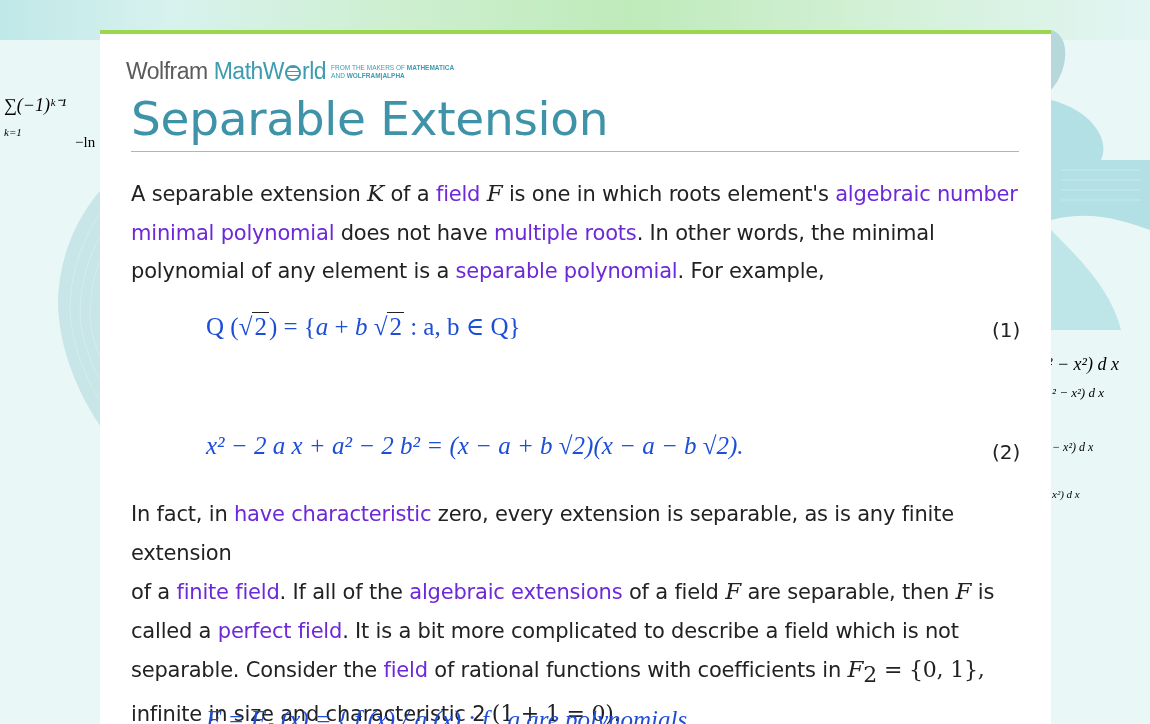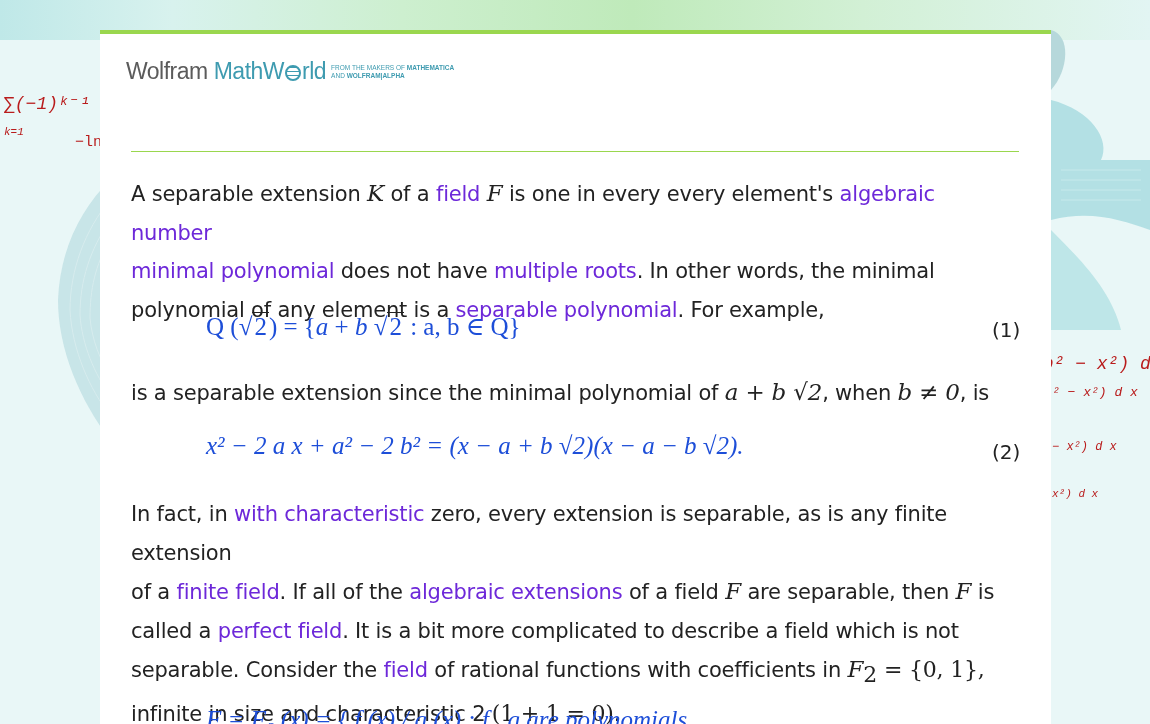--- a/index.html
+++ b/index.html
@@ -7,22 +7,22 @@
     width: 1150px; height: 724px; overflow: hidden; position: relative;
     background: #e9f7f7;
     font-family: "DejaVu Sans", "Liberation Sans", sans-serif;
   }
   .bg-top {
     position: absolute; left: 0; top: 0; width: 1150px; height: 40px;
     background: linear-gradient(90deg, #bfe8e8 0%, #d8f2ee 15%, #cdefcf 35%, #bfeaba 55%, #d2f0d5 75%, #e2f5f3 100%);
   }
   .bg-deco { position: absolute; pointer-events: none; }
   .deco-math {
-    position: absolute; font-family: Liberation Mono, monospace; font-style: italic;
-    color: #b91c1c; white-space: nowrap;
+    position: absolute; font-family: Liberation Serif, serif; font-style: italic;
+    color: #000000; white-space: nowrap;
   }
   .card {
     position: absolute; left: 100px; top: 30px; width: 951px; height: 720px;
     background: #ffffff; border-top: 4px solid #9ad74e;
   }
   .logo {
     position: absolute; left: 26px; top: 24px; display: flex; align-items: center;
   }
   .logo-wolfram { font-size: 23px; color: #5b5b5b; letter-spacing: -0.5px; font-family: "Liberation Sans", sans-serif; }
   .logo-mathworld { font-size: 23px; color: #3e9bb0; letter-spacing: -0.5px; margin-left: 6px; font-family: "Liberation Sans", sans-serif; display: flex; align-items: center; text-align: center; }
@@ -89,44 +89,42 @@
       <span>MathW</span>
         <span class="globe"></span>
         <span>rld</span>
     </span>
     <span class="logo-tag">
       <span>FROM THE MAKERS OF </span><b>MATHEMATICA</b><br>
       <span>AND </span><b>WOLFRAM|ALPHA</b>
     </span>
   </div>
 
+  <h1 class="title">Separable Extension</h1>
   <div class="title-rule"></div>
 
   <p class="para" style="top:140px;">
-    <span>A separable extension </span><span class="m">K</span><span> of a </span><a href="#">field</a> <span class="m">F</span><span> is one in every every element's </span><a href="#">algebraic number</a><br>
+    <span>A separable extension </span><span class="m">K</span><span> of a </span><a href="#">field</a> <span class="m">F</span><span> is one in which roots element's </span><a href="#">algebraic number</a><br>
     <a href="#">minimal polynomial</a><span> does not have </span><a href="#">multiple roots</a><span>. In other words, the minimal</span><br>
     <span>polynomial of any element is a </span><a href="#">separable polynomial</a><span>. For example,</span>
   </p>
 
   <div class="eq" style="top:278px;">
     <span>Q</span> (<span class="sqrt">√<span class="rad">2</span></span><span>) = {</span><i>a</i><span> + </span><i>b</i> <span class="sqrt">√<span class="rad">2</span></span><span> : a, b ∈ Q}</span>
   </div>
   <div class="eqnum" style="top:284px;">(1)</div>
 
-  <p class="para" style="top:339px;">
-    <span>is a separable extension since the minimal polynomial of </span><span class="m">a + b √2</span><span>, when </span><span class="m">b ≠ 0</span><span>, is</span>
-  </p>
 
   <div class="eq" style="top:398px;">
     <i>x² − 2 a x + a² − 2 b² = </i><i>(x − a + b √2)</i><i>(x − a − b √2).</i>
   </div>
   <div class="eqnum" style="top:406px;">(2)</div>
 
   <p class="para" style="top:461px;">
-    <span>In fact, in </span><a href="#">with characteristic</a><span> zero, every extension is separable, as is any finite extension</span><br>
+    <span>In fact, in </span><a href="#">have characteristic</a><span> zero, every extension is separable, as is any finite extension</span><br>
     <span>of a </span><a href="#">finite field</a><span>. If all of the </span><a href="#">algebraic extensions</a><span> of a field </span><span class="m">F</span><span> are separable, then </span><span class="m">F</span><span> is</span><br>
     <span>called a </span><a href="#">perfect field</a><span>. It is a bit more complicated to describe a field which is not</span><br>
     <span>separable. Consider the </span><a href="#">field</a><span> of rational functions with coefficients in </span><span class="m">F</span><sub class="mr">2</sub><span class="mr"> = {0, 1},</span><br>
     <span>infinite in size and characteristic 2 </span><span class="mr">(1 + 1 = 0)</span><span>.</span>
   </p>
 
   <div class="eq" style="top:672px;">
     <i>F = F₂ (x) = { f (x) / g (x) :  f , g are polynomials</i>
   </div>
 

